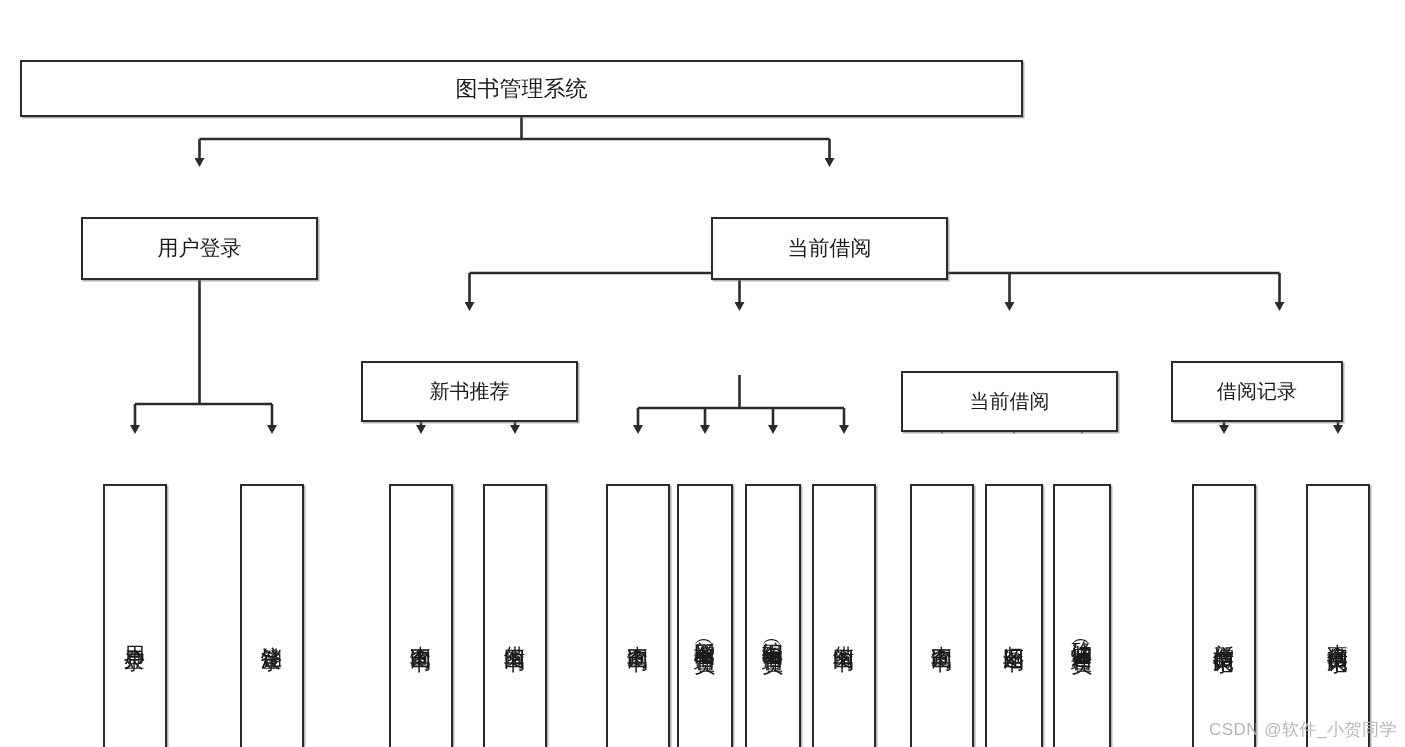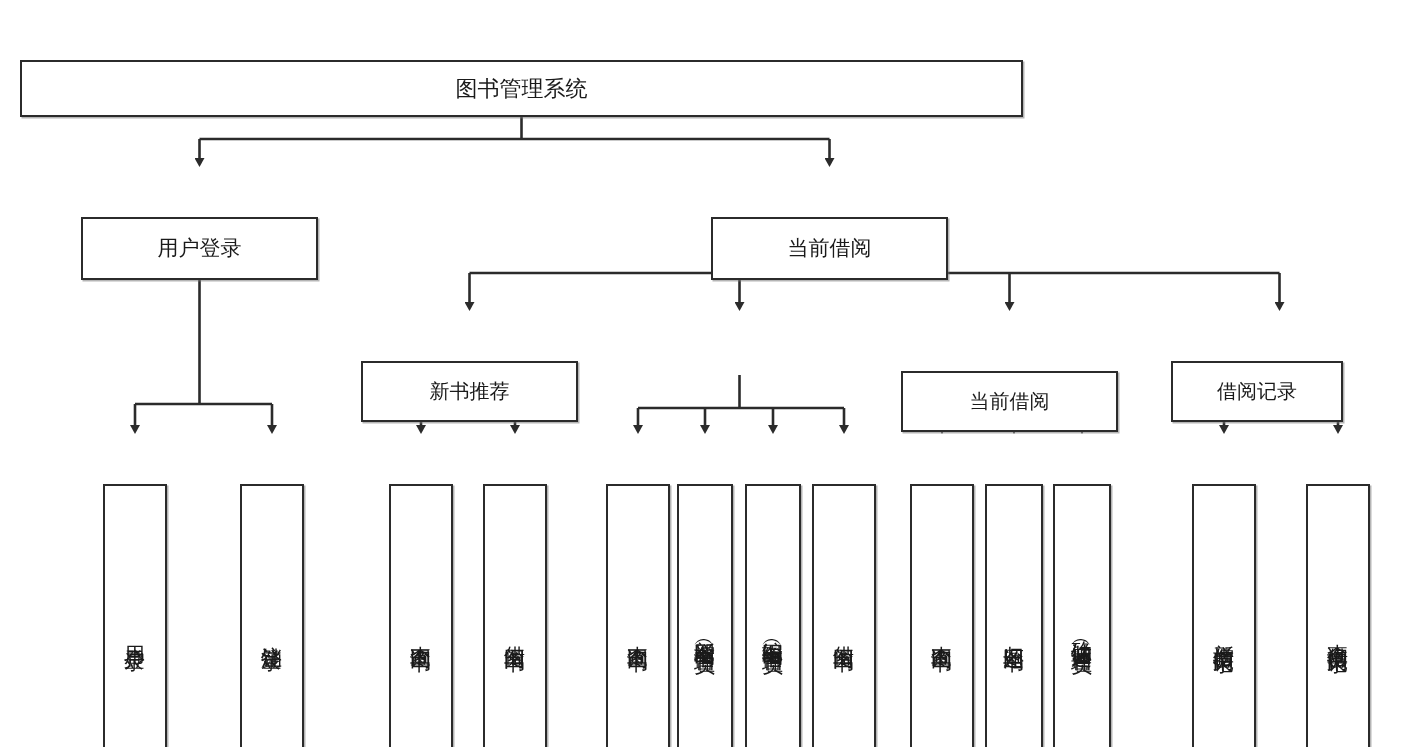--- a/index.html
+++ b/index.html
@@ -174,13 +174,14 @@
   <div class="node-box node-leaf" id="node-leaf-10" style="left: 1053px; top: 437px; width: 58px; height: 297px;">
     <span class="node-label">确认归还（管理员）</span>
   </div>
   <div class="node-box node-leaf" id="node-leaf-11" style="left: 1192px; top: 437px; width: 64px; height: 297px;">
     <span class="node-label">新增借阅记录</span>
   </div>
   <div class="node-box node-leaf" id="node-leaf-12" style="left: 1306px; top: 437px; width: 64px; height: 297px;">
     <span class="node-label">查询借阅记录</span>
   </div>
 
+  <div class="watermark">CSDN @软件_小贺同学</div>
 </div>
 
 </body></html>

